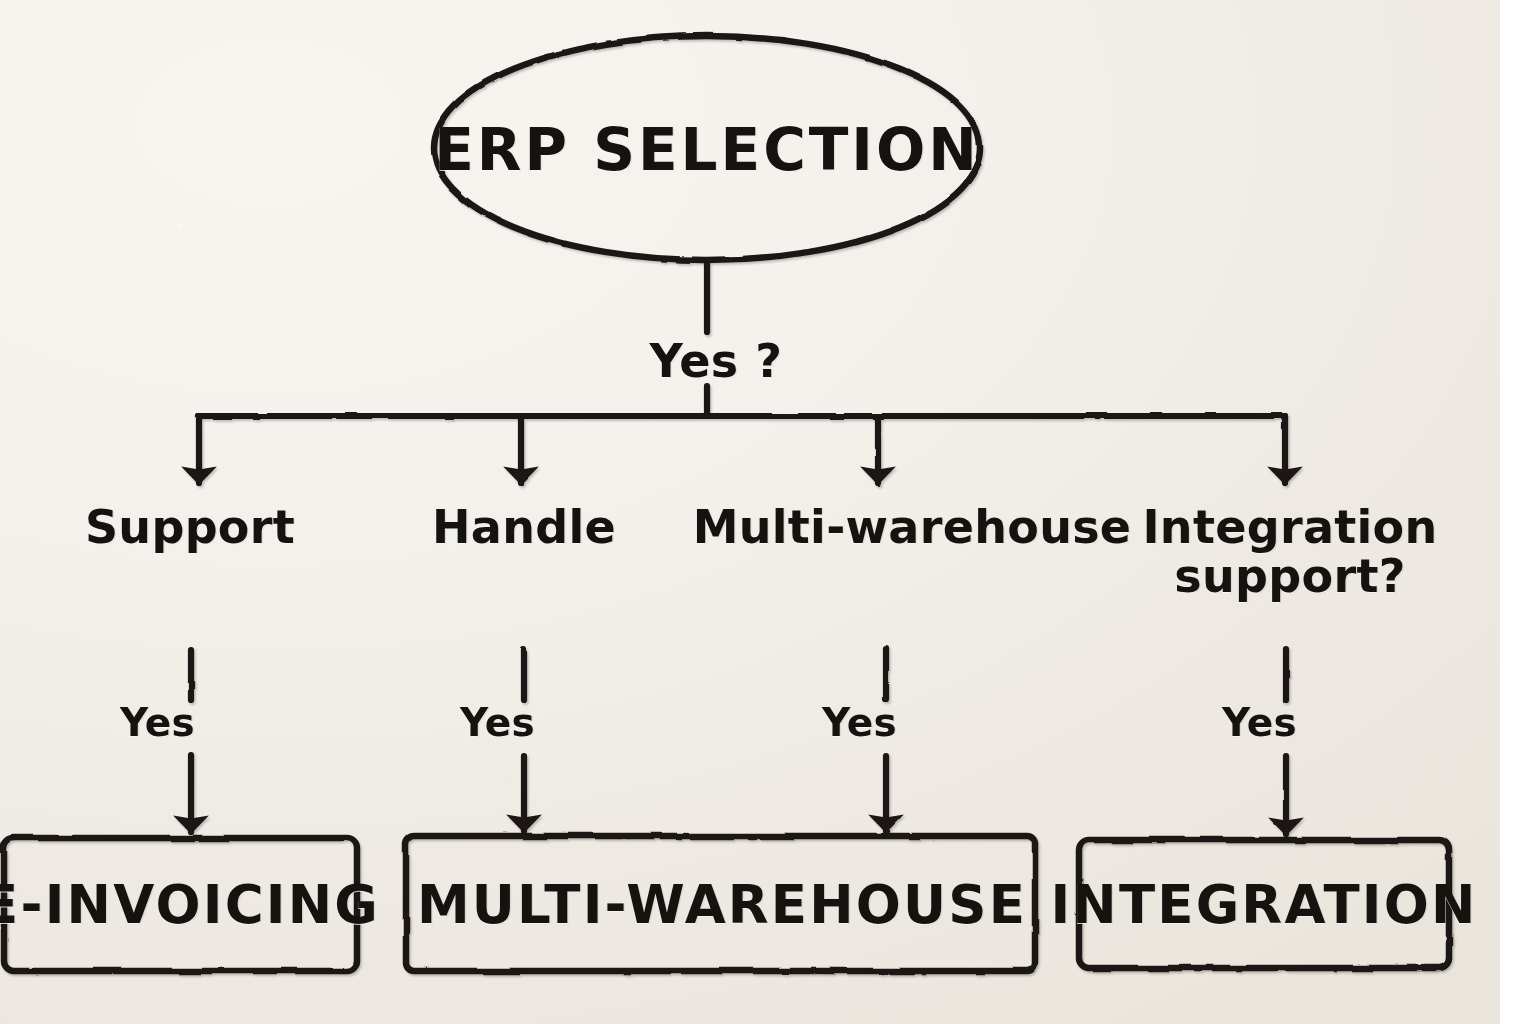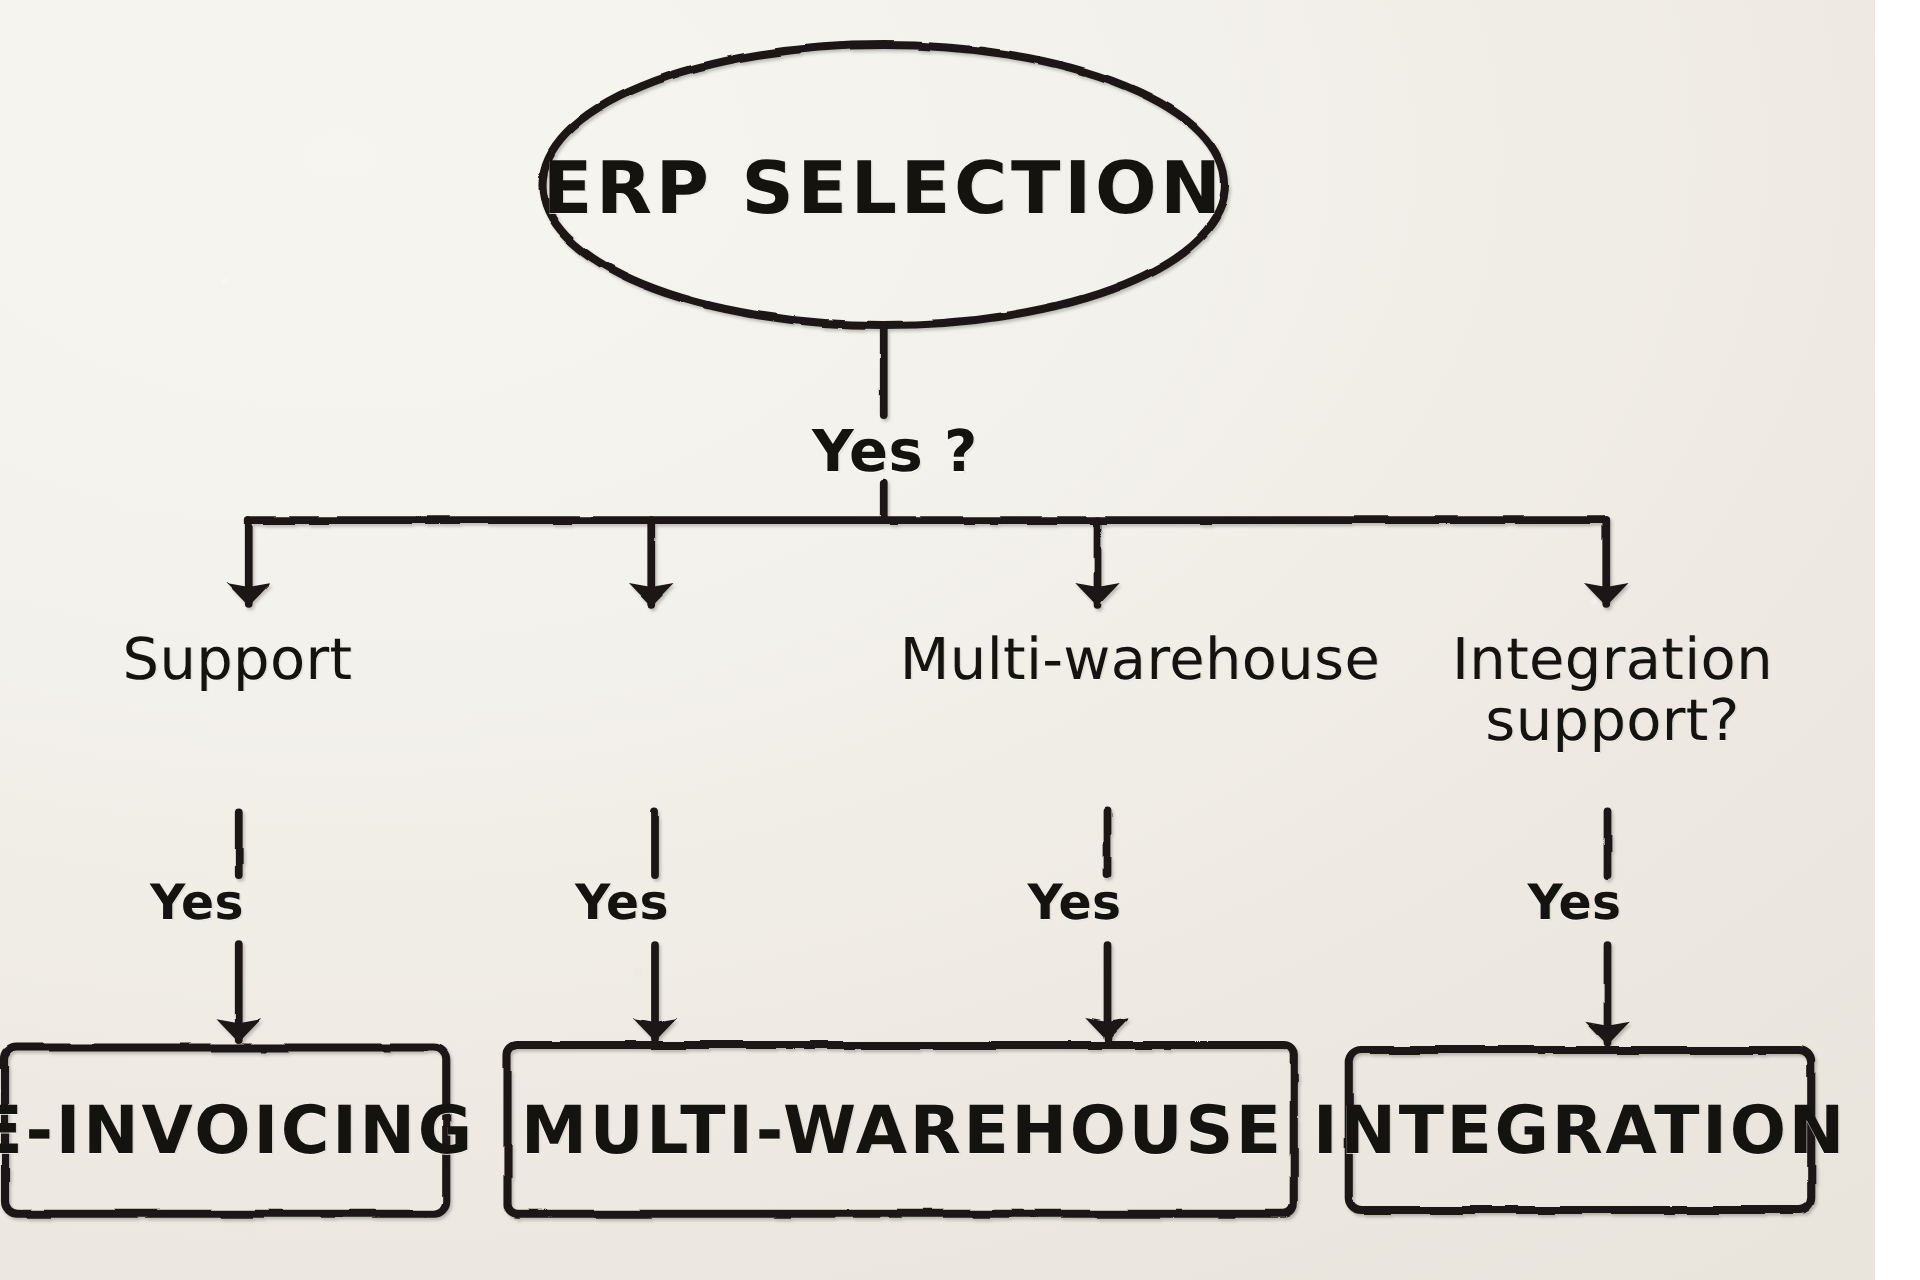--- a/index.html
+++ b/index.html
@@ -40,21 +40,21 @@
     white-space: nowrap;
     user-select: none;
   }
   .node-title {
     font-size: 58px;
     font-weight: 700;
     letter-spacing: 3px;
   }
   .branch-q {
     font-size: 46px;
-    font-weight: 400;
+    font-weight: 700;
     line-height: 1.07;
     text-align: center;
     letter-spacing: .3px;
   }
   .edge-lbl {
     font-size: 39px;
     font-weight: 700;
     letter-spacing: .2px;
   }
   .edge-lbl-big {
@@ -134,20 +134,21 @@
 
   <div class="lbl node-title center" style="left:707px; top:116px;">ERP SELECTION</div>
 
   <div class="lbl edge-lbl-big center" style="left:716px; top:334px;">Yes ?</div>
 
   <div class="lbl branch-q center" style="left:190px; top:503px;">
     <div>Support</div>
   </div>
 
   <div class="lbl branch-q center" style="left:524px; top:503px;">
+    <div>Handle</div>
   </div>
 
   <div class="lbl branch-q center" style="left:912px; top:503px;">
     <div>Multi-warehouse</div>
   </div>
 
   <div class="lbl branch-q center" style="left:1290px; top:503px;">
     <div>Integration</div>
     <div>support?</div>
   </div>

